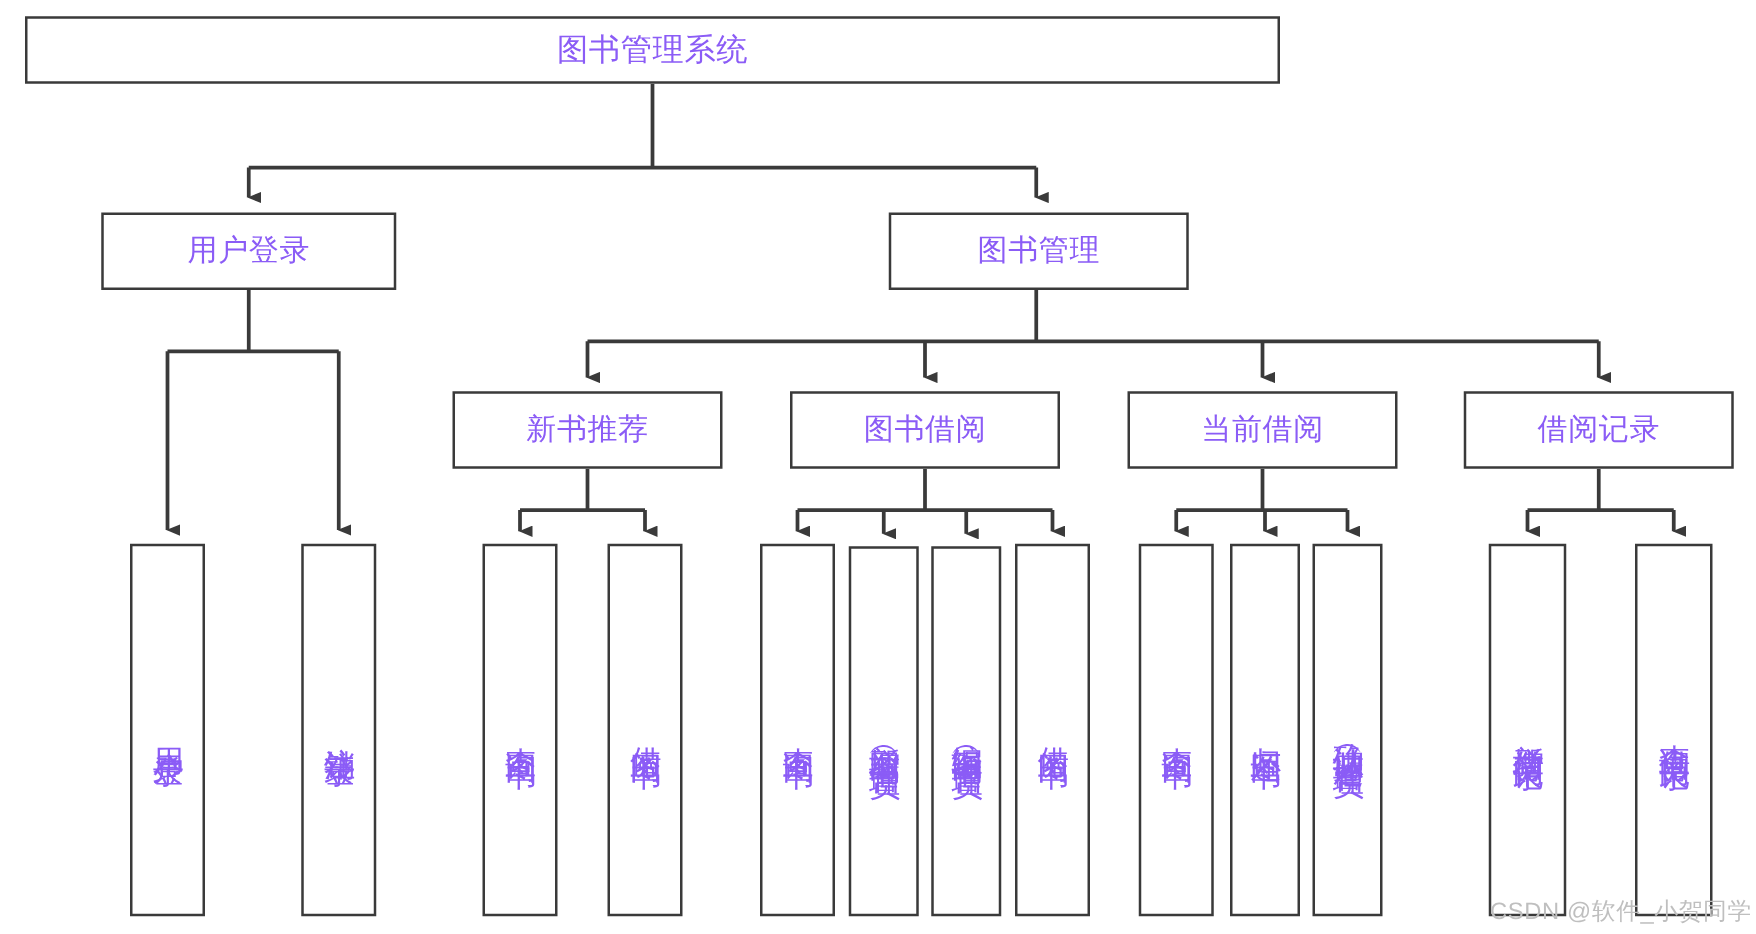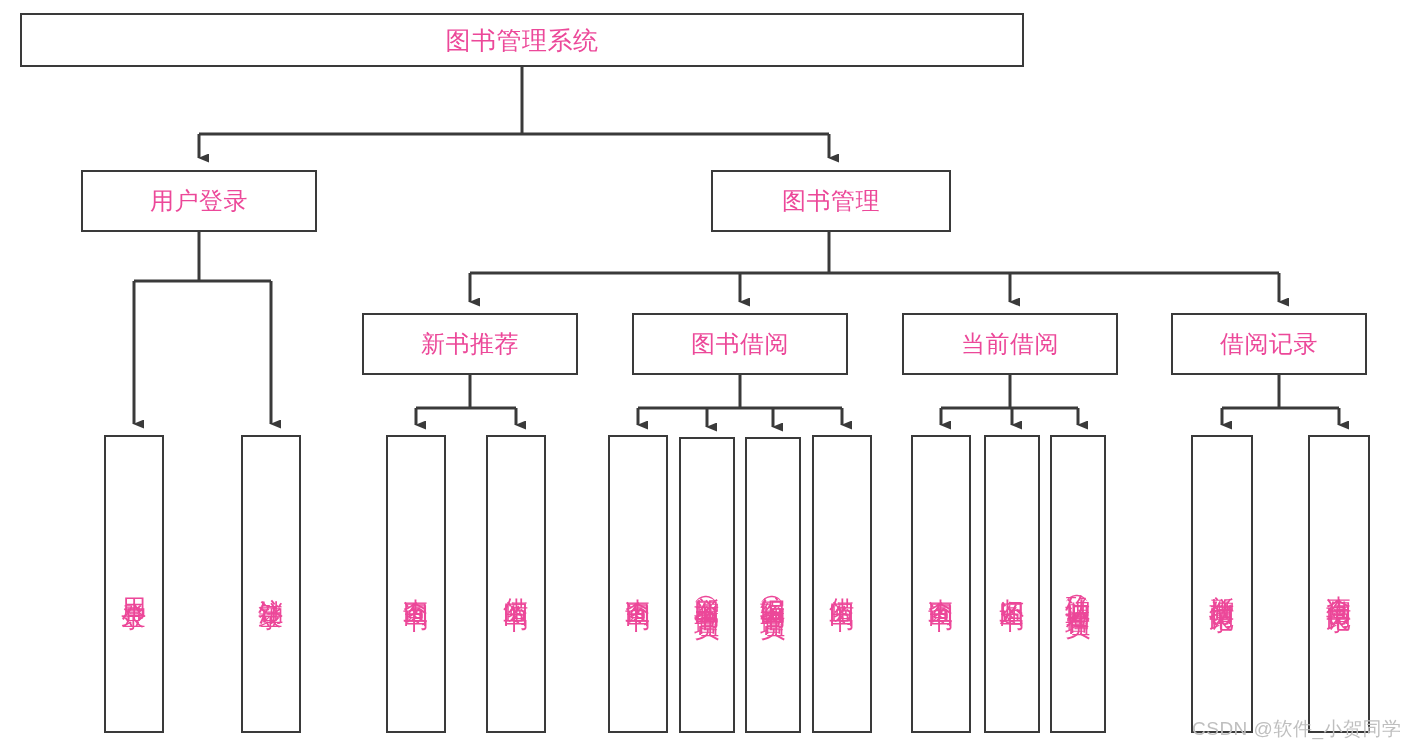--- a/index.html
+++ b/index.html
@@ -26,21 +26,21 @@
     pointer-events: none;
   }
   .node {
     position: absolute;
     box-sizing: border-box;
     background: #ffffff;
     border: 2px solid #3a3a3a;
     display: flex;
     align-items: center;
     justify-content: center;
-    color: #ec4899;
+    color: #8b5cf6;
     z-index: 2;
   }
   .node .lbl {
     display: block;
     line-height: 1.22;
     letter-spacing: 0.5px;
     white-space: pre;
   }
   
   .node.h .lbl {
@@ -149,21 +149,21 @@
 
   <div class="node h" style="left:632px; top:313px; width:216px; height:62px;">
     <span class="lbl">图书借阅</span>
   </div>
   <div class="node h" style="left:362px; top:313px; width:216px; height:62px;">
     <span class="lbl">新书推荐</span>
   </div>
   <div class="node h" style="left:902px; top:313px; width:216px; height:62px;">
     <span class="lbl">当前借阅</span>
   </div>
-  <div class="node h" style="left:1171px; top:313px; width:196px; height:62px;">
+  <div class="node h" style="left:1171px; top:313px; width:216px; height:62px;">
     <span class="lbl">借阅记录</span>
   </div>
 
   <div class="node v" style="left:104px; top:435px; width:60px; height:298px;">
     <span class="lbl">用户登录</span>
   </div>
   <div class="node v" style="left:241px; top:435px; width:60px; height:298px;">
     <span class="lbl">注销登录</span>
   </div>
   <div class="node v" style="left:386px; top:435px; width:60px; height:298px;">

